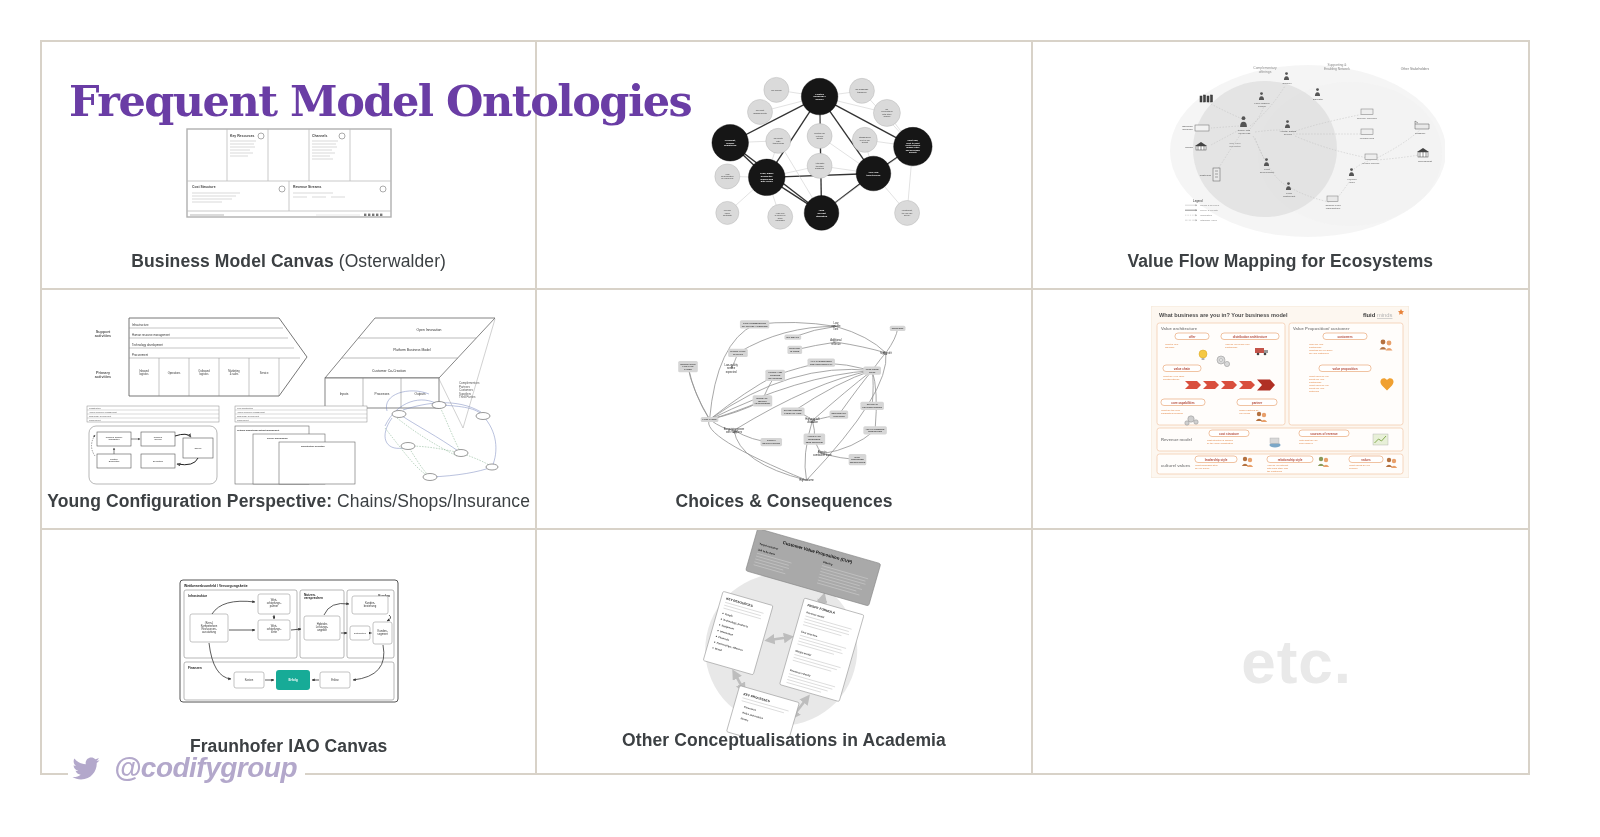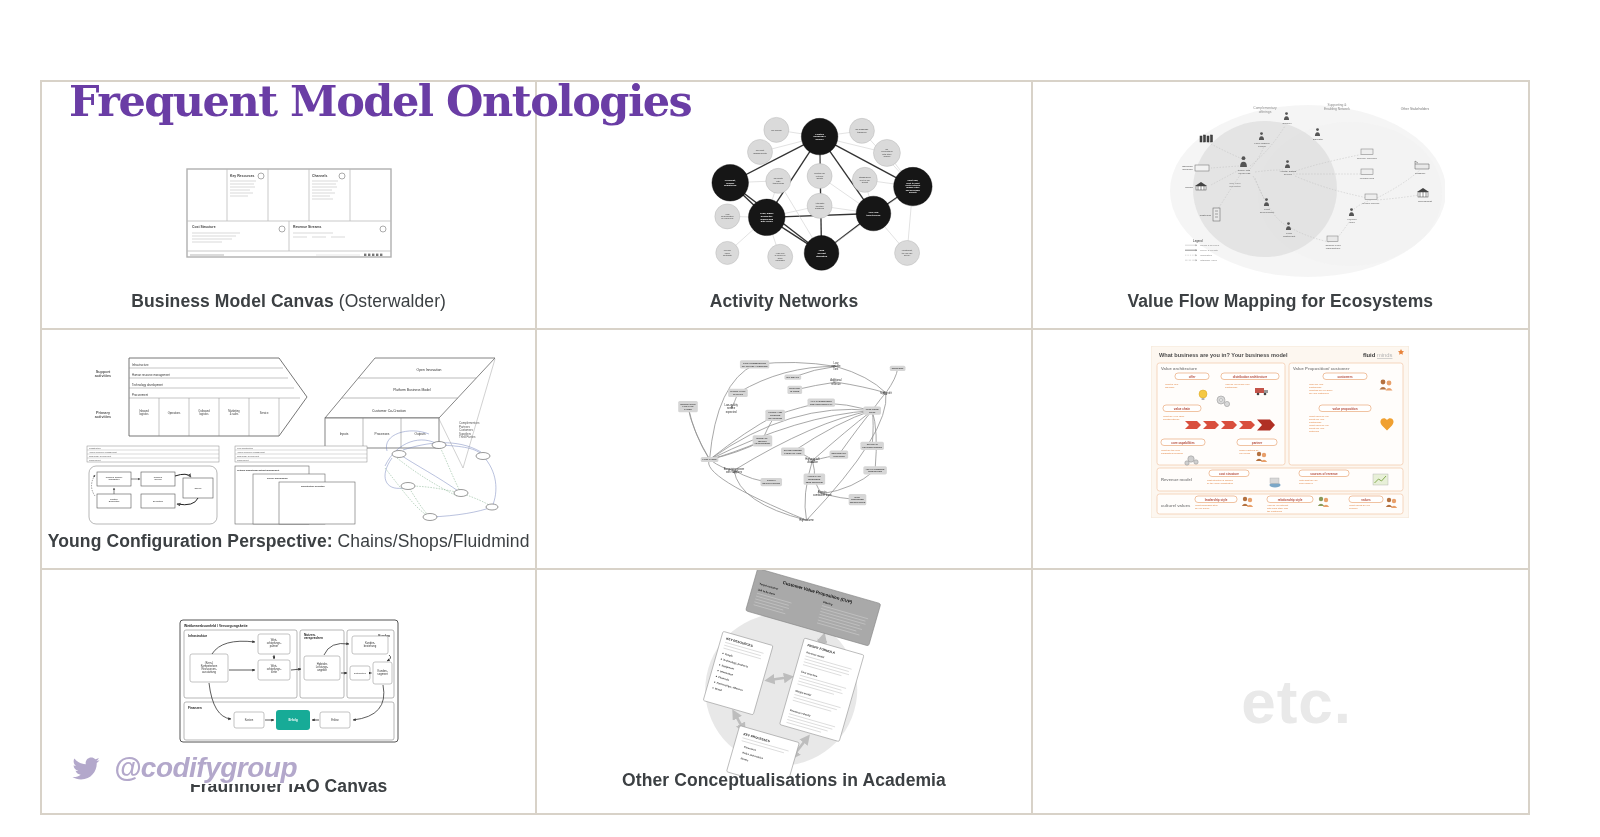--- a/index.html
+++ b/index.html
@@ -1,20 +1,20 @@
 <!DOCTYPE html>
 <html><head>
 <meta charset="utf-8">
 <style>
   html,body{margin:0;padding:0;}
   body{width:1600px;height:837px;background:#ffffff;position:relative;overflow:hidden;
        font-family:"Liberation Sans",sans-serif;}
   .grid{position:absolute;left:40px;top:40px;width:1490px;height:735px;box-sizing:border-box;
         border:2px solid #d8d2c8;display:grid;grid-template-columns:1fr 1fr 1fr;
-        grid-template-rows:248px 240px 243px;background:#fff;margin-top:40px;}
+        grid-template-rows:248px 240px 243px;background:#fff;}
   .cell{position:relative;border-right:2px solid #d8d2c8;border-bottom:2px solid #d8d2c8;overflow:hidden;}
   .cell.last-col{border-right:none;}
   .cell.last-row{border-bottom:none;}
   .caption{position:absolute;left:0;right:0;bottom:16px;text-align:center;font-size:17.5px;
            color:#3c4043;font-weight:700;letter-spacing:.1px;}
   .caption .reg{font-weight:400;}
   .diagram{position:absolute;left:50%;transform:translateX(-50%);}
   .page-title{position:absolute;left:69px;top:76px;z-index:6;font-family:"DejaVu Serif",serif;
               font-weight:700;font-size:43px;letter-spacing:-1.5px;color:#6a3da5;white-space:nowrap;}
   .twitter{position:absolute;left:68px;top:752px;z-index:7;display:flex;align-items:center;gap:12px;
@@ -134,21 +134,20 @@
           <circle cx="44" cy="157" r="12" fill="#dadada" stroke="#aaaaaa" stroke-width="0.4"></circle>
           <text text-anchor="middle" font-size="2.2" font-weight="400" fill="#3b3b3b"><tspan x="44" y="155.174">Flexible</tspan><tspan x="44" y="157.77">union</tspan><tspan x="44" y="160.366">contracts</tspan></text>
           <circle cx="99" cy="161" r="13" fill="#dadada" stroke="#aaaaaa" stroke-width="0.4"></circle>
           <text text-anchor="middle" font-size="2.1" font-weight="400" fill="#3b3b3b"><tspan x="99" y="158.018">High level</tspan><tspan x="99" y="160.496">of employee</tspan><tspan x="99" y="162.974">stock</tspan><tspan x="99" y="165.452">ownership</tspan></text>
           <circle cx="142" cy="157" r="18" fill="#161616" stroke="#000" stroke-width="0.4"></circle>
           <text text-anchor="middle" font-size="2.5" font-weight="600" fill="#ffffff"><tspan x="142" y="154.925">High</tspan><tspan x="142" y="157.875">aircraft</tspan><tspan x="142" y="160.82500000000002">utilization</tspan></text>
           <circle cx="231" cy="157" r="13" fill="#dadada" stroke="#aaaaaa" stroke-width="0.4"></circle>
           <text text-anchor="middle" font-size="2.1" font-weight="400" fill="#3b3b3b"><tspan x="231" y="155.257">"Southwest,</tspan><tspan x="231" y="157.735">the low-fare</tspan><tspan x="231" y="160.213">airline"</tspan></text>
         </g>
       </svg>
-    <div class="caption"><span>Activity Networks</span><span class="reg"></span></div>
   </div>
 
   <div class="cell last-col">
     <svg class="diagram" style="top:12px" width="330" height="186" viewBox="0 0 330 186">
       <defs>
         <symbol id="person" viewBox="0 0 10 12">
           <circle cx="5" cy="2.3" r="2.1"></circle>
           <path d="M1.2 12 Q1.2 6.3 5 6.3 Q8.8 6.3 8.8 12 Z"></path>
         </symbol>
       </defs>
@@ -363,21 +362,21 @@
           <ellipse cx="332" cy="108" rx="7" ry="3.5"></ellipse>
           <ellipse cx="372" cy="99" rx="7" ry="3.5"></ellipse>
           <ellipse cx="416" cy="110" rx="7" ry="3.5"></ellipse>
           <ellipse cx="341" cy="140" rx="7" ry="3.5"></ellipse>
           <ellipse cx="394" cy="147" rx="7" ry="3.5"></ellipse>
           <ellipse cx="363" cy="171" rx="7" ry="3.5"></ellipse>
           <ellipse cx="425" cy="161" rx="6" ry="3"></ellipse>
         </g>
       </g>
     </svg>
-    <div class="caption"><span>Young Configuration Perspective:</span><span class="reg"> Chains/Shops/Fluidmind</span></div>
+    <div class="caption"><span>Young Configuration Perspective:</span><span class="reg"> Chains/Shops/Insurance</span></div>
   </div>
 
   <div class="cell">
     <svg class="diagram" style="top:10px" width="256" height="192" viewBox="0 0 260 196">
       <defs>
         <marker id="arrCh" markerWidth="4.5" markerHeight="4.5" refX="3.2" refY="1.7" orient="auto">
           <path d="M0,0 L3.4,1.7 L0,3.4 Z" fill="#8a8a8a"></path>
         </marker>
       </defs>
     <g>
@@ -458,20 +457,21 @@
           <rect x="211" y="128.78" width="24" height="8.440000000000001" rx="1.6" fill="#d6d6d6"></rect>
           <text text-anchor="middle" font-size="2.4" font-weight="700" fill="#3b3b3b"><tspan x="223" y="132.424">HIGH-POWERED</tspan><tspan x="223" y="135.256">INCENTIVES</tspan></text>
           <rect x="106" y="140.78" width="22" height="8.440000000000001" rx="1.6" fill="#d6d6d6"></rect>
           <text text-anchor="middle" font-size="2.4" font-weight="700" fill="#3b3b3b"><tspan x="117" y="144.424">TOUGH</tspan><tspan x="117" y="147.256">NEGOTIATIONS</tspan></text>
           <text text-anchor="middle" font-size="2.7" font-weight="400" fill="#2a2a2a"><tspan x="169" y="156.352">Attracts</tspan><tspan x="169" y="159.538">combative team</tspan></text>
           <rect x="196" y="157.22" width="18" height="11.559999999999999" rx="1.6" fill="#d6d6d6"></rect>
           <text text-anchor="middle" font-size="2.4" font-weight="700" fill="#3b3b3b"><tspan x="205" y="161.008">NON-</tspan><tspan x="205" y="163.84">UNIONIZED</tspan><tspan x="205" y="166.672">WORKFORCE</tspan></text>
           <text text-anchor="middle" font-size="2.7" font-weight="400" fill="#2a2a2a"><tspan x="153" y="184.945">High volume</tspan></text>
         </g>
       </svg>
+    <div class="caption"><span>Choices &amp; Consequences</span><span class="reg"></span></div>
   </div>
 
   <div class="cell last-col">
     <svg class="diagram" style="top:16px" width="258" height="172" viewBox="0 0 258 172">
       <rect x="0" y="0" width="258" height="172" rx="2" fill="#fdf7f0" stroke="#f0dcc8" stroke-width="0.6"></rect>
       <text x="8" y="11" font-size="5.6" font-weight="700" fill="#4a4a4a">What business are you in? Your business model</text>
       <g>
         <text x="212" y="11" font-size="5.8" font-weight="700" fill="#3a3a3a">fluid</text>
         <text x="226" y="11" font-size="5.8" fill="#b5b5b5" text-decoration="underline">minds</text>
         <path d="M250 3 l1 2 2 .3 -1.5 1.4 .4 2 -1.9 -1 -1.9 1 .4 -2 -1.5 -1.4 2 -.3 Z" fill="#e8833a"></path>

